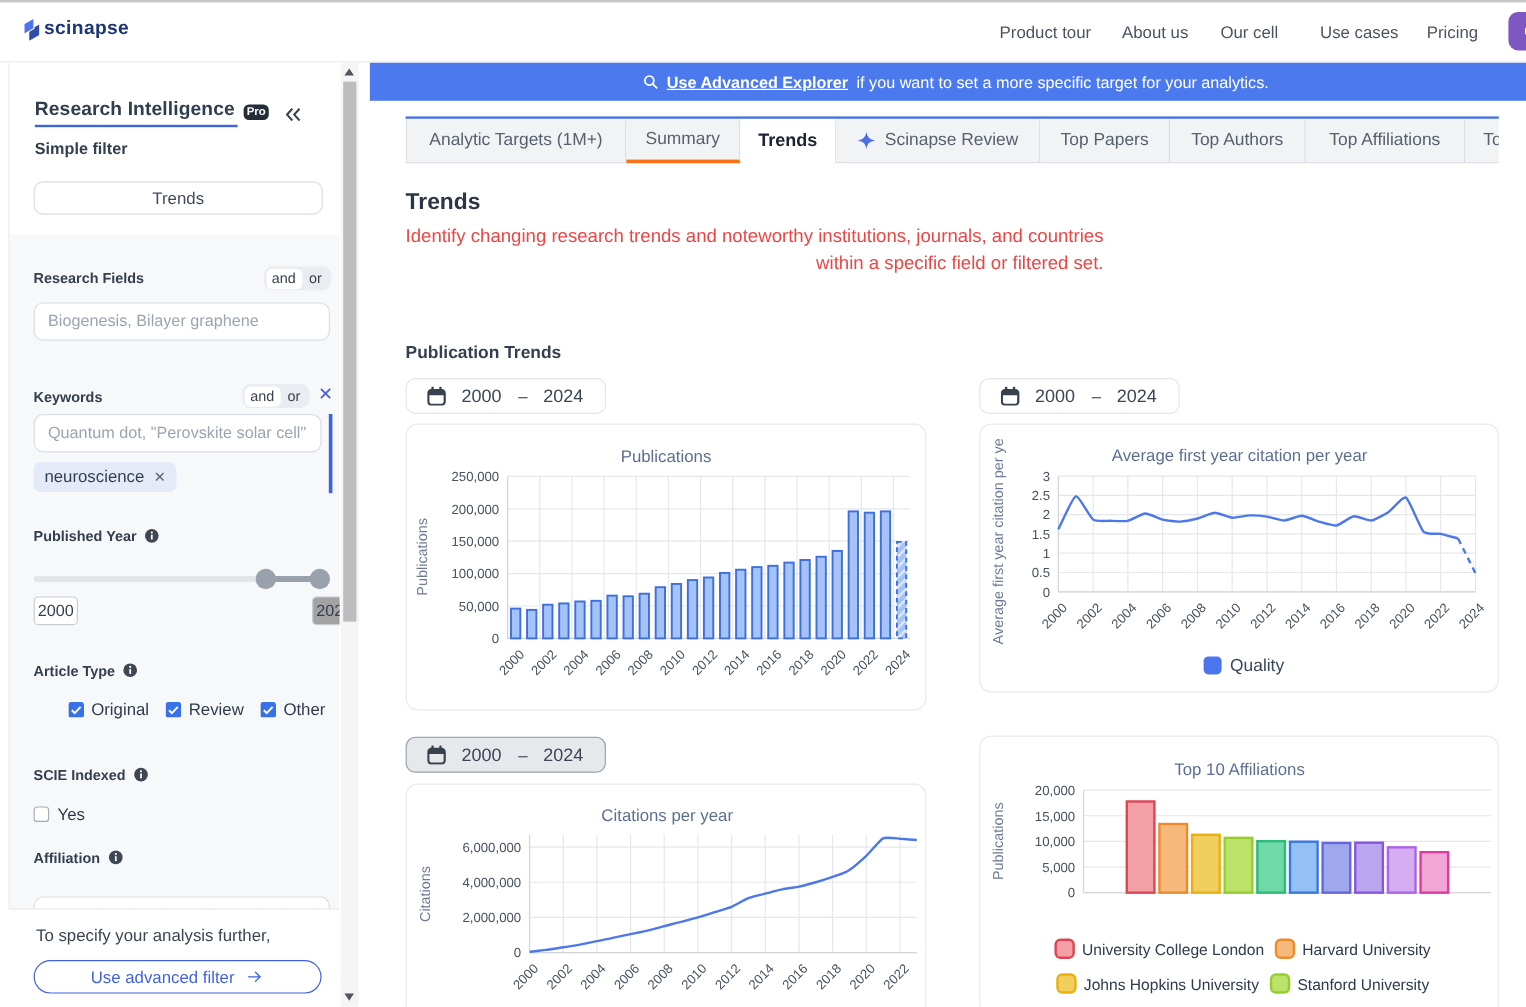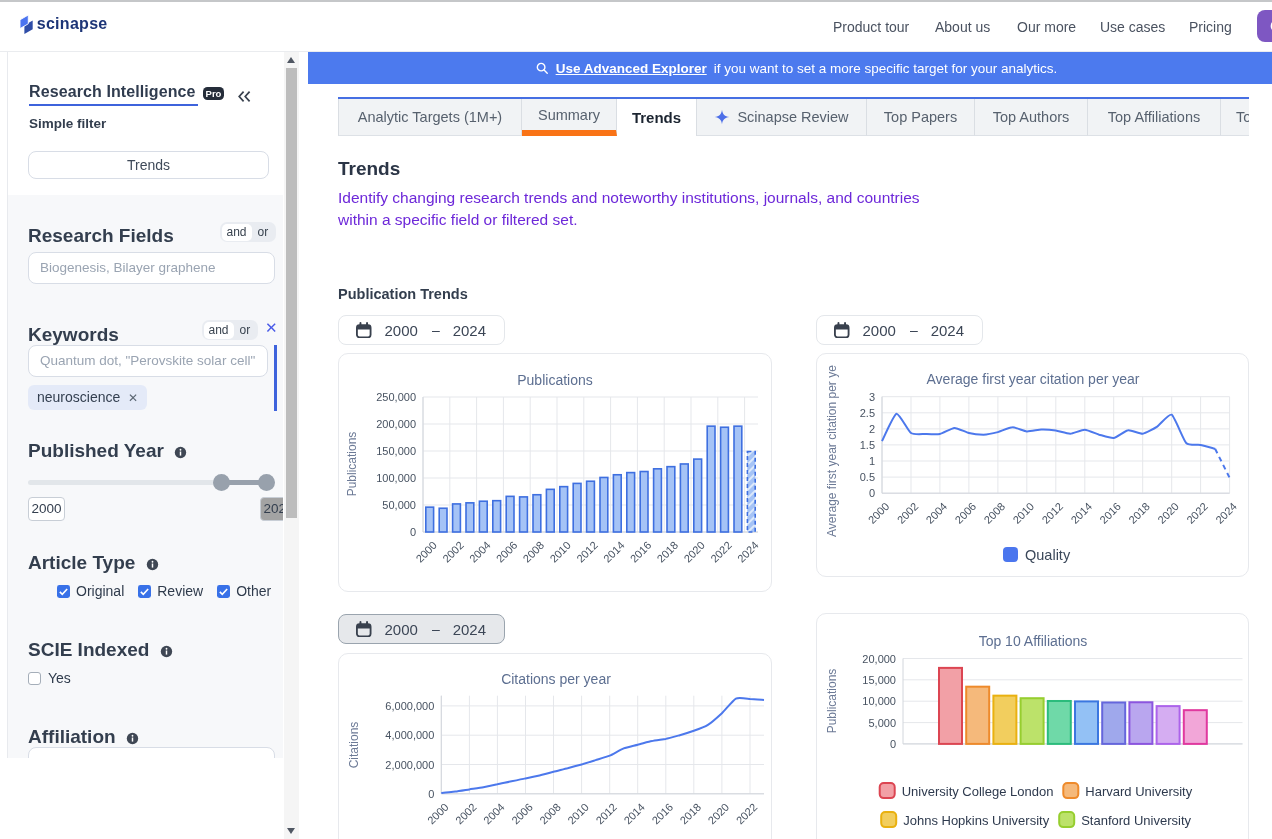--- a/index.html
+++ b/index.html
@@ -1,32 +1,32 @@
 <!DOCTYPE html>
 <html><head><meta charset="utf-8">
 <style>
 * { margin:0; padding:0; box-sizing:border-box; }
 html,body { width:1272px; height:839px; overflow:hidden; font-family:"Liberation Sans", sans-serif; background:#fff; }
 .abs { position:absolute; }
-.lab { position:absolute; font-size:19px; font-weight:bold; color:#333E4E; }
+.lab { position:absolute; font-size:12px; font-weight:bold; color:#333E4E; }
 </style></head>
 <body>
 <div class="abs" style="left:0;top:0;width:1272px;height:2px;background:#C5C7C9;z-index:50;"></div>
 
 <div class="abs" style="left:0;top:0;width:1272px;height:52px;background:#fff;border-bottom:1px solid #EAECEF;z-index:30;">
   <div class="abs" style="left:20px;top:15px;display:flex;align-items:flex-start;gap:4px;">
       <svg width="12.7" height="19" viewBox="0 0 12.7 19">
         <path d="M4.4 10.2 L12.7 5.4 L12.7 14.2 L4.4 19 Z" fill="#2F4DA8"></path>
         <path d="M0 4.8 L8.3 0 L8.3 8.8 L0 13.6 Z" fill="#4B74F0" stroke="#fff" stroke-width="0.9"></path>
       </svg>
       <span style="font-size:16px;font-weight:bold;color:#1D3577;letter-spacing:0.3px;">scinapse</span>
     </div>
   <div class="abs" style="left:833px;top:19px;font-size:14px;color:#4A5260;">Product tour</div>
   <div class="abs" style="left:935px;top:19px;font-size:14px;color:#4A5260;">About us</div>
-  <div class="abs" style="left:1017px;top:19px;font-size:14px;color:#4A5260;">Our more</div>
+  <div class="abs" style="left:1017px;top:19px;font-size:14px;color:#4A5260;">Our cell</div>
   <div class="abs" style="left:1100px;top:19px;font-size:14px;color:#4A5260;">Use cases</div>
   <div class="abs" style="left:1189px;top:19px;font-size:14px;color:#4A5260;">Pricing</div>
   <div class="abs" style="left:1257px;top:10px;height:32px;width:110px;background:#7E57C2;border-radius:8px;color:#fff;font-size:14px;line-height:32px;padding-left:13px;">Get started</div>
 </div>
 
 <div class="abs" style="left:308px;top:52px;width:964px;height:32px;background:#4C7AEE;color:#fff;display:flex;align-items:center;justify-content:center;gap:7px;font-size:13.5px;z-index:5;padding-left:12px;">
   <svg width="14" height="14" viewBox="0 0 24 24" fill="none" stroke="#fff" stroke-width="2.4" stroke-linecap="round">
       <circle cx="10.5" cy="10.5" r="6.5"></circle>
       <line x1="15.5" y1="15.5" x2="21" y2="21"></line>
     </svg>
@@ -94,55 +94,62 @@
             </svg>Other</span>
       </div>
       <div class="lab" style="left:20px;top:444px;">SCIE Indexed&nbsp; <svg width="13" height="13" style="vertical-align:-2px" viewBox="0 0 16 16">
             <circle cx="8" cy="8" r="7" fill="#3F4754"></circle>
             <rect x="7.1" y="6.8" width="1.8" height="5" fill="#fff"></rect>
             <circle cx="8" cy="4.6" r="1.1" fill="#fff"></circle>
           </svg></div>
       <div class="abs" style="left:20px;top:475px;display:flex;align-items:center;gap:7px;font-size:14px;color:#2F3B4C;">
         <span style="width:13px;height:13px;border:1.5px solid #A5AEB9;border-radius:3px;background:#fff;display:inline-block;"></span>Yes
       </div>
-      <div class="lab" style="left:20px;top:531px;">Affiliation&nbsp; <svg width="13" height="13" style="vertical-align:-2px" viewBox="0 0 16 16">
+      <div class="lab" style="left:20px;top:513px;">Affiliation&nbsp; <svg width="13" height="13" style="vertical-align:-2px" viewBox="0 0 16 16">
             <circle cx="8" cy="8" r="7" fill="#3F4754"></circle>
             <rect x="7.1" y="6.8" width="1.8" height="5" fill="#fff"></rect>
             <circle cx="8" cy="4.6" r="1.1" fill="#fff"></circle>
           </svg></div>
       <div class="abs" style="left:20px;top:552px;width:247px;height:32px;background:#fff;border:1px solid #D8DDE6;border-radius:8px;font-size:13.5px;color:#C3CAD4;line-height:30px;padding-left:11px;">Harvard University, MIT, Stanford Uni</div>
     </div>
   </div>
 
+  <div class="abs" style="left:8px;top:705px;width:275px;height:82px;background:#fff;border-top:1px solid #E5E8EB;">
+    <div class="abs" style="left:22px;top:13px;font-size:14px;color:#3A4553;">To specify your analysis further,</div>
+    <div class="abs" style="left:20px;top:42px;width:240px;height:28px;border:1px solid #3E63DC;border-radius:14px;display:flex;align-items:center;justify-content:center;gap:9px;font-size:14px;color:#4263E0;">Use advanced filter <svg width="16" height="14" viewBox="0 0 24 24" fill="none" stroke="#4263E0" stroke-width="1.9" stroke-linecap="round" stroke-linejoin="round">
+          <line x1="3.5" y1="12" x2="20" y2="12"></line>
+          <polyline points="13.5 5.5 20 12 13.5 18.5"></polyline>
+        </svg></div>
+  </div>
 
   <div class="abs" style="left:283.5px;top:0;width:15px;height:787px;background:#F5F5F5;">
     <div class="abs" style="left:2px;top:16px;width:11px;height:450px;background:#BDBDBD;"></div>
     <div class="abs" style="left:3px;top:5px;width:0;height:0;border-left:4.5px solid transparent;border-right:4.5px solid transparent;border-bottom:6px solid #505763;"></div>
     <div class="abs" style="left:3px;top:776px;width:0;height:0;border-left:4.5px solid transparent;border-right:4.5px solid transparent;border-top:6px solid #505763;"></div>
   </div>
 </div>
 
 <div class="abs" style="left:308px;top:84px;width:964px;height:755px;background:#fff;overflow:hidden;">
 
   <div class="abs" style="left:30px;top:13px;width:911px;height:40px;border-top:2px solid #466FE3;overflow:hidden;">
     <div style="display:flex;height:37px;font-size:14.5px;color:#57616E;white-space:nowrap;">
       <div style="flex:none;width:184px;background:#F1F3F5;border-left:1px solid #DADEE3;border-right:1px solid #DADEE3;border-bottom:1px solid #DDE1E6;display:flex;align-items:center;justify-content:center;">Analytic Targets (1M+)</div>
-      <div style="flex:none;width:95px;background:#F1F3F5;border-right:1px solid #DADEE3;border-bottom:6px solid #f97316;display:flex;align-items:center;justify-content:center;">Summary</div>
+      <div style="flex:none;width:95px;background:#F1F3F5;border-right:1px solid #DADEE3;border-bottom:3px solid #f97316;display:flex;align-items:center;justify-content:center;">Summary</div>
       <div style="flex:none;width:80px;background:#fff;border-right:1px solid #DADEE3;display:flex;align-items:center;justify-content:center;font-weight:bold;font-size:15px;color:#1B2430;">Trends</div>
       <div style="flex:none;width:170px;background:#F1F3F5;border-right:1px solid #DADEE3;border-bottom:1px solid #DDE1E6;display:flex;align-items:center;justify-content:center;gap:7px;"><svg width="16" height="16" viewBox="0 0 24 24" fill="#4D6FE8">
             <path d="M12 1 C 13 8 16 11 23 12 C 16 13 13 16 12 23 C 11 16 8 13 1 12 C 8 11 11 8 12 1 Z"></path>
           </svg>Scinapse Review</div>
       <div style="flex:none;width:108px;background:#F1F3F5;border-right:1px solid #DADEE3;border-bottom:1px solid #DDE1E6;display:flex;align-items:center;justify-content:center;">Top Papers</div>
       <div style="flex:none;width:113px;background:#F1F3F5;border-right:1px solid #DADEE3;border-bottom:1px solid #DDE1E6;display:flex;align-items:center;justify-content:center;">Top Authors</div>
       <div style="flex:none;width:133px;background:#F1F3F5;border-right:1px solid #DADEE3;border-bottom:1px solid #DDE1E6;display:flex;align-items:center;justify-content:center;">Top Affiliations</div>
       <div style="flex:none;width:120px;background:#F1F3F5;border-bottom:1px solid #DDE1E6;display:flex;align-items:center;padding-left:15px;">Top Journals</div>
     </div>
   </div>
   <h2 class="abs" style="left:30px;top:74px;font-size:19px;color:#2B3546;font-weight:bold;">Trends</h2>
-  <div class="abs" style="left:30px;top:103px;font-size:15.5px;color:#6d28d9;line-height:22px;">Identify changing research trends and noteworthy institutions, journals, and countries<br>within a specific field or filtered set.</div>
+  <div class="abs" style="left:30px;top:103px;font-size:15.5px;color:#ef4444;line-height:22px;text-align:right;">Identify changing research trends and noteworthy institutions, journals, and countries<br>within a specific field or filtered set.</div>
   <div class="abs" style="left:30px;top:202px;font-size:14.5px;font-weight:bold;color:#333E4E;">Publication Trends</div>
 
   <div class="abs" style="left:30px;top:231px;width:167px;height:30px;border:1px solid #E4E7EB;border-radius:8px;background:#fff;display:flex;align-items:center;">
     <span style="margin-left:17px;display:flex;">
         <svg width="15.5" height="16.5" viewBox="0 0 16 17">
           <rect x="0.95" y="3.2" width="14.1" height="12.6" rx="2.6" fill="none" stroke="#39414E" stroke-width="1.9"></rect>
           <path d="M0.95 5.8 A2.6 2.6 0 0 1 3.55 3.2 L12.45 3.2 A2.6 2.6 0 0 1 15.05 5.8 L15.05 7.6 L0.95 7.6 Z" fill="#39414E"></path>
           <line x1="4.6" y1="1" x2="4.6" y2="4.5" stroke="#39414E" stroke-width="2" stroke-linecap="round"></line>
           <line x1="11.4" y1="1" x2="11.4" y2="4.5" stroke="#39414E" stroke-width="2" stroke-linecap="round"></line>
         </svg>

